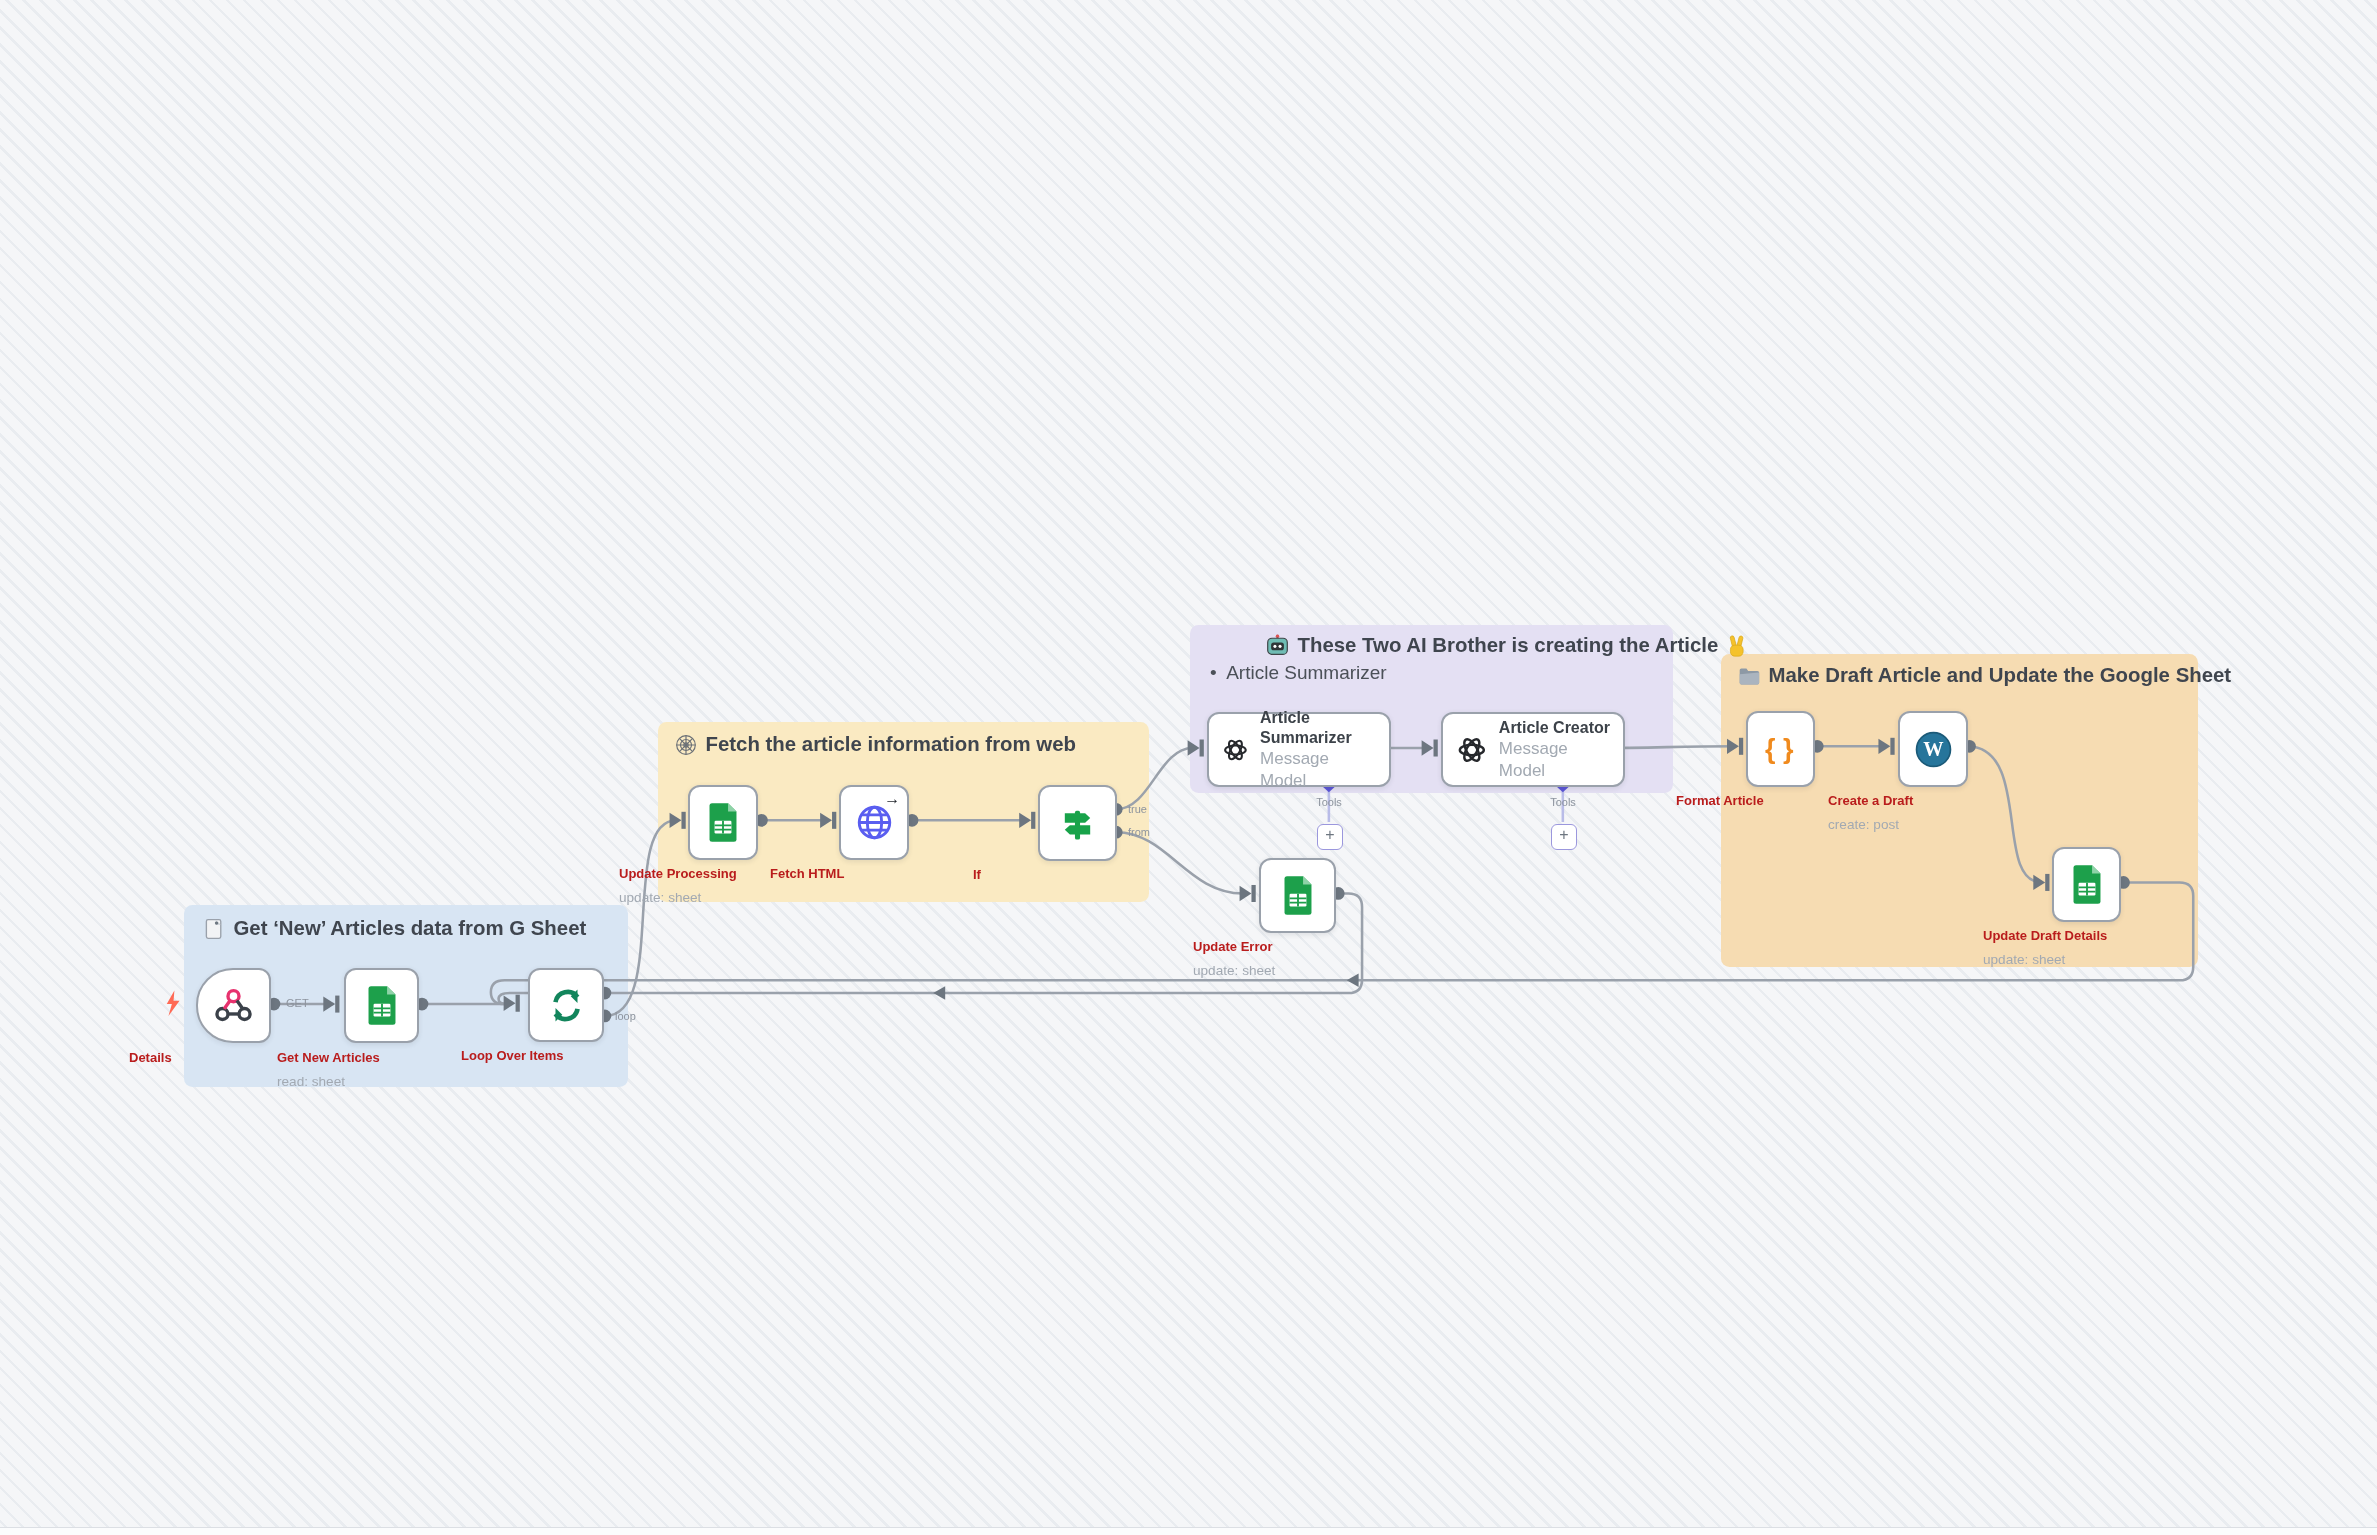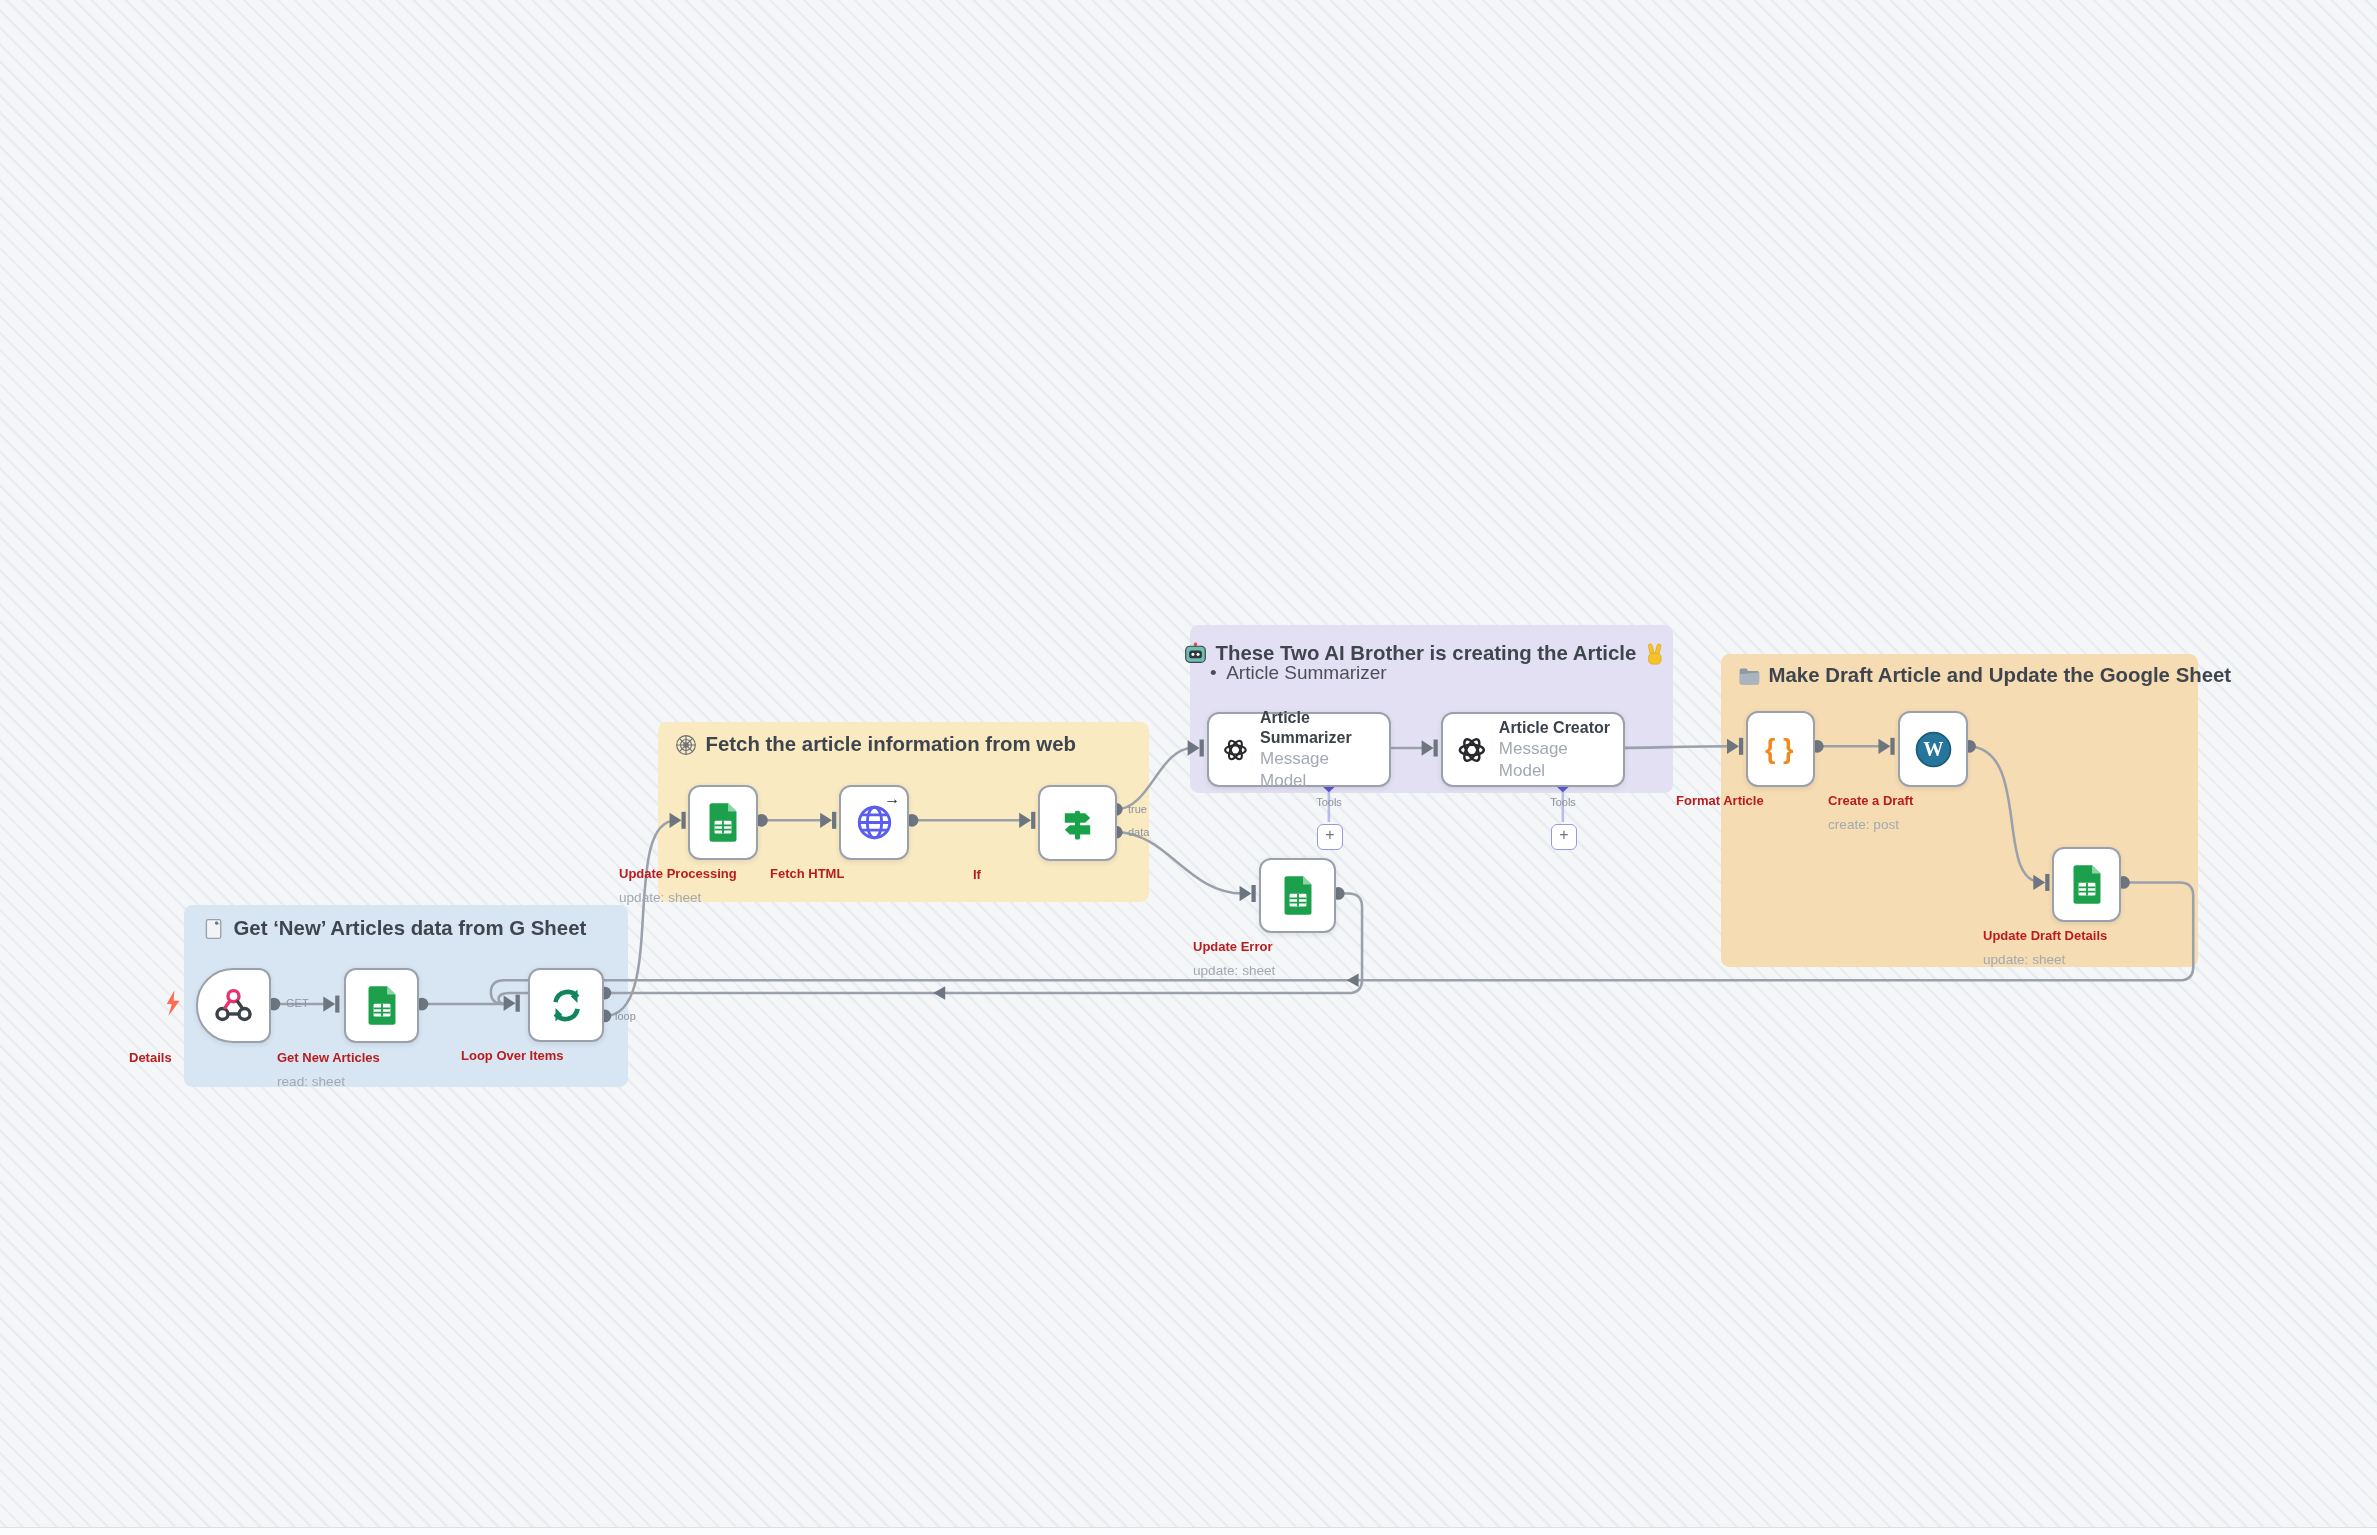--- a/index.html
+++ b/index.html
@@ -52,21 +52,21 @@
   <svg width="22" height="22" viewBox="0 0 26 26">
     <g stroke="#6b7076" stroke-width="1.4" fill="none">
       <circle cx="13" cy="13" r="11"></circle>
         <circle cx="13" cy="13" r="6.5"></circle>
         <circle cx="13" cy="13" r="2.5"></circle>
       <path d="M13 2 V24 M2 13 H24 M5.2 5.2 L20.8 20.8 M20.8 5.2 L5.2 20.8"></path>
     </g>
   </svg>
   <span>Fetch the article information from web</span>
 </div>
-<div class="grp-title" style="left:1184px;top:634px;margin-top:8px;">
+<div class="grp-title" style="left:1266px;top:634px;">
   <svg width="23" height="23" viewBox="0 0 27 27">
     <line x1="13.5" y1="1" x2="13.5" y2="5" stroke="#3f4548" stroke-width="2"></line>
     <circle cx="13.5" cy="2.5" r="2" fill="#e05252"></circle>
     <rect x="2" y="5" width="23" height="19" rx="5" fill="#6fbcb4" stroke="#3f4548" stroke-width="1.4"></rect>
     <rect x="6" y="10" width="15" height="9" rx="3" fill="#2f3437"></rect>
     <circle cx="10.5" cy="14.5" r="1.8" fill="#fff"></circle>
       <circle cx="16.5" cy="14.5" r="1.8" fill="#fff"></circle>
   </svg>
   <span>These Two AI Brother is creating the Article</span>
   <svg width="20.4" height="22" viewBox="0 0 24 26">
@@ -250,21 +250,21 @@
 
 <div class="node" style="left:1038px;top:785px;width:75px;height:72px;">
   <svg width="39" height="39" viewBox="0 0 46 46">
     <rect x="20" y="8" width="6" height="34" rx="2" fill="#18a34a"></rect>
     <polygon points="8,11 32,11 38,16.5 32,22 8,22" fill="#18a34a"></polygon>
     <polygon points="38,25 14,25 8,30.5 14,36 38,36" fill="#18a34a"></polygon>
   </svg>
 </div>
 <div class="node-label" style="left:973px;top:867px;">If</div>
 <div class="port-label" style="left:1128px;top:803px;">true</div>
-<div class="port-label" style="left:1128px;top:826px;">data</div>
+<div class="port-label" style="left:1128px;top:826px;">from</div>
 
 <div class="node ai-node" style="left:1207px;top:712px;width:156px;height:71px;">
   <svg width="36" height="36" viewBox="0 0 42 42">
     <g fill="none" stroke="#26282c" stroke-width="3">
       <ellipse cx="21" cy="21" rx="15" ry="6.5"></ellipse>
       <ellipse cx="21" cy="21" rx="15" ry="6.5" transform="rotate(60 21 21)"></ellipse>
       <ellipse cx="21" cy="21" rx="15" ry="6.5" transform="rotate(120 21 21)"></ellipse>
     </g>
   </svg>
   <div class="ai-text">

